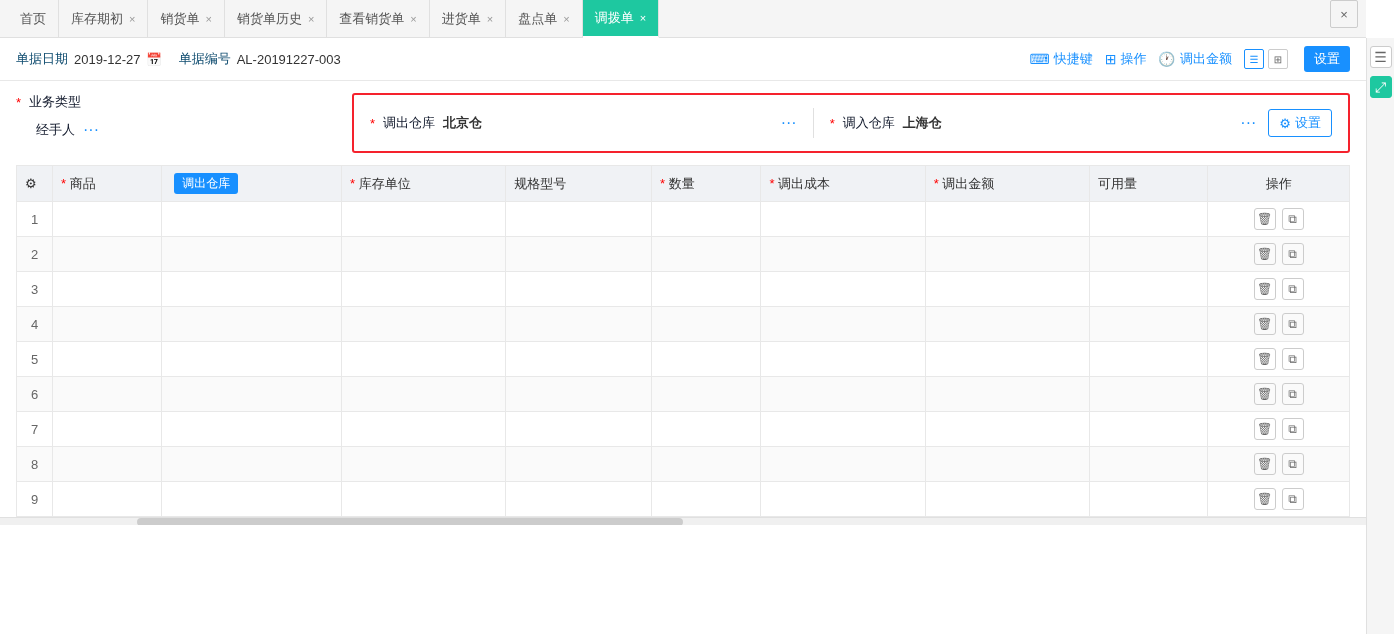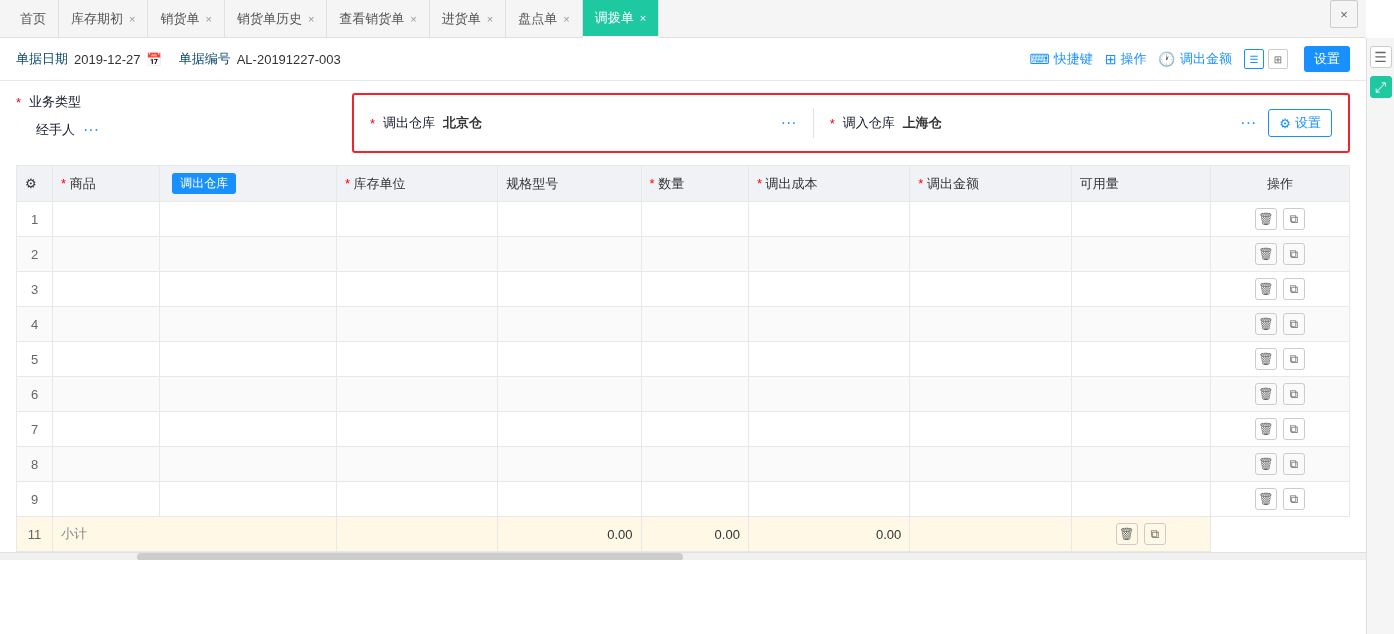--- a/index.html
+++ b/index.html
@@ -403,35 +403,20 @@
         <td></td>
         <td></td>
         <td></td>
         <td>
           <div class="action-cell">
             <div class="action-icon">🗑</div>
             <div class="action-icon">⧉</div>
           </div>
         </td>
       </tr>
-          <tr class="subtotal">
-        <td class="row-num">11</td>
-        <td colspan="2" style="color:#888;">小计</td>
-        <td></td>
-        <td style="text-align:right;">0.00</td>
-        <td style="text-align:right;">0.00</td>
-        <td style="text-align:right;">0.00</td>
-        <td></td>
-        <td>
-          <div class="action-cell">
-            <div class="action-icon">🗑</div>
-            <div class="action-icon">⧉</div>
-          </div>
-        </td>
-      </tr>
         </tbody>
     </table>
   </div>
 
   <div class="scrollbar-area">
     <div class="scrollbar-inner"></div>
   </div>
 </div>
 
 <div class="right-sidebar">

